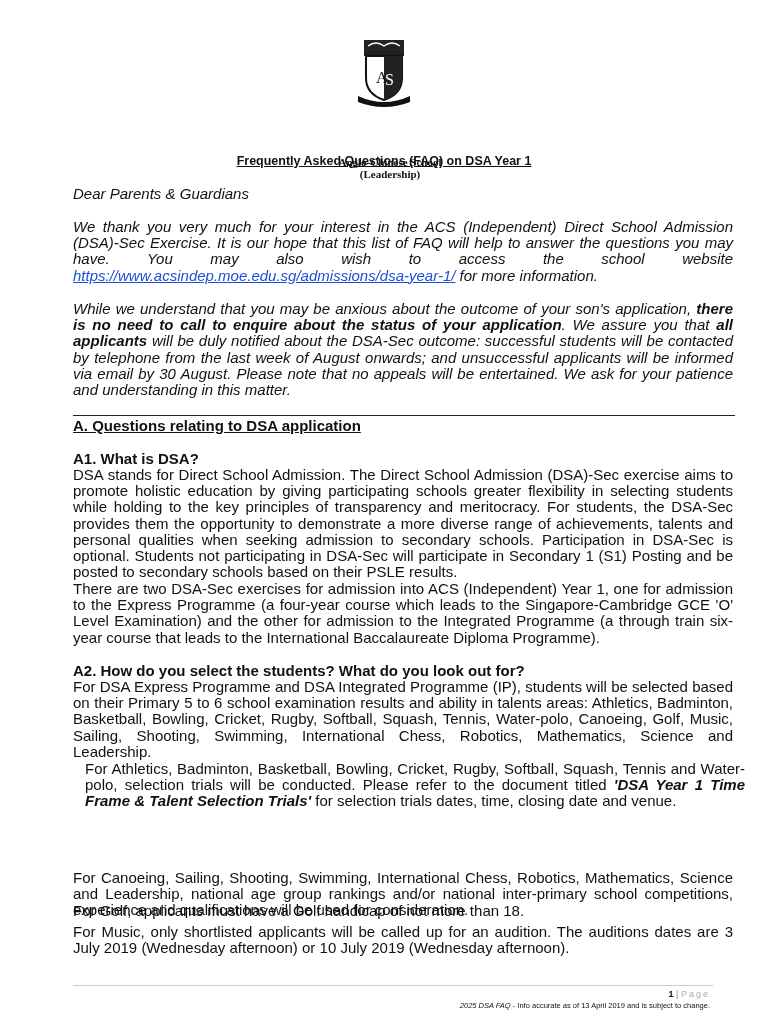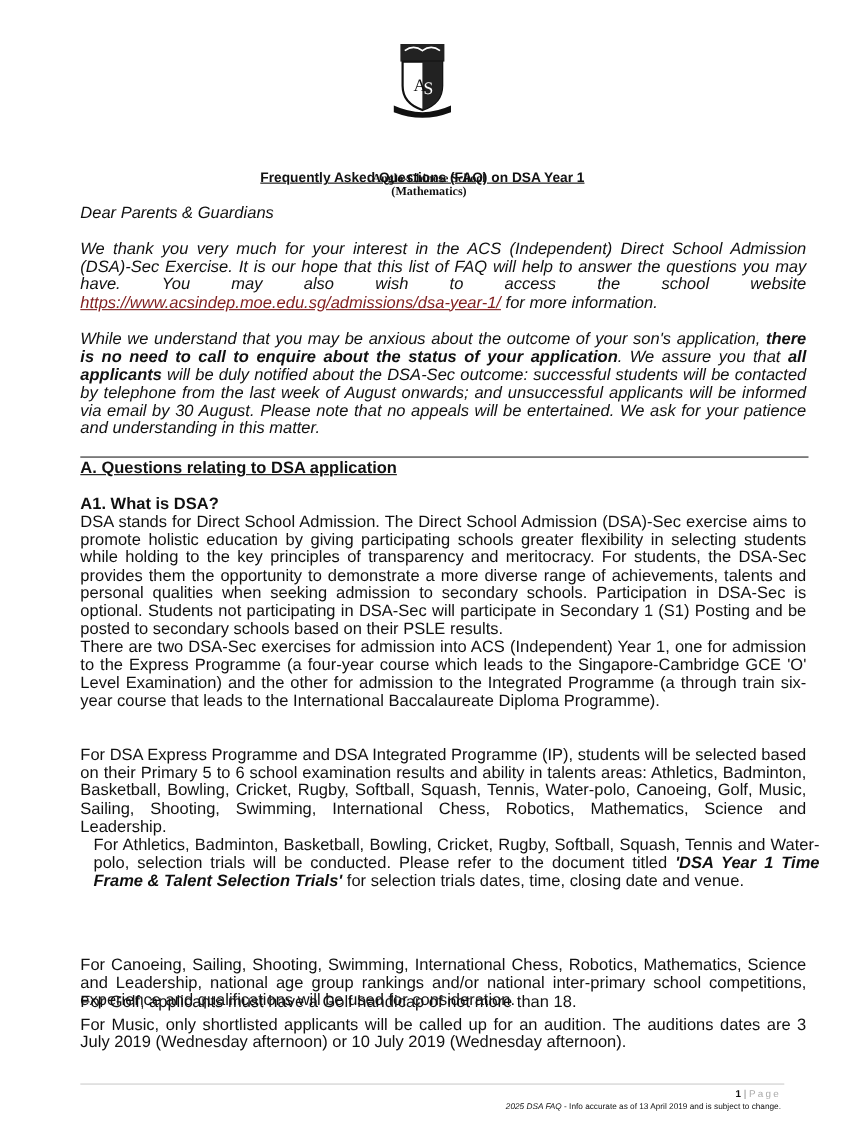--- a/index.html
+++ b/index.html
@@ -8,21 +8,21 @@
   .page { position:absolute; left:0; top:0; width:768px; height:1024px; }
   .crest { position:absolute; left:356px; top:38px; width:56px; height:72px; }
   .school-name { position:absolute; left:300px; top:108px; width:180px; text-align:center;
          font-family:"Liberation Serif", serif; font-weight:bold; font-size:11px; line-height:12px;margin-top:48px; }
   .title { position:absolute; left:0; width:768px; top:154px; text-align:center;
          font-weight:bold; font-size:12.5px; text-decoration:underline; }
   .block { position:absolute; left:73px; width:660px; font-size:15px; line-height:16.2px;
          text-align:justify; }
   .it { font-style:italic; }
   .right { text-align:right; }
-  a.link { color:#7f1d1d; text-decoration:underline; }
+  a.link { color:#1d4ed8; text-decoration:underline; }
   .rule { position:absolute; left:73px; width:662px; top:415px; height:1px; background:#222; }
   .sec-head { font-weight:bold; text-decoration:underline; }
   .q { font-weight:bold; }
   .footer-rule { position:absolute; left:73px; width:640px; top:985px; height:1px; background:#ccc; }
   .pagenum { position:absolute; right:58px; top:989px; font-size:9px; }
   .pagenum .sep { color:#888; }
   .pagenum .pg { color:#aaa; letter-spacing:2px; }
   .footnote { position:absolute; right:58px; top:1001px; font-size:7.5px; }
 </style>
 </head>
@@ -35,41 +35,42 @@
     <path d="M12 8 q8 -6 16 0 q8 -6 16 0" stroke="#fff" stroke-width="1.5" fill="none"></path>
     <path d="M10 18 H46 V40 Q46 56 28 62 Q10 56 10 40 Z" fill="#fff" stroke="#111" stroke-width="2"></path>
     <path d="M28 18 V62 Q46 56 46 40 V18 Z" fill="#222"></path>
     <text x="20" y="45" font-family="Liberation Serif, serif" font-size="16" fill="#111">A</text>
     <text x="29" y="47" font-family="Liberation Serif, serif" font-size="16" fill="#fff">S</text>
     <path d="M2 58 Q28 70 54 58 L54 64 Q28 74 2 64 Z" fill="#111"></path>
   </svg>
 
   <div class="school-name">
     <div>Anglo-Chinese School</div>
-    <div>(Mathematics)</div>
+    <div>(Leadership)</div>
   </div>
 
   <div class="title">Frequently Asked Questions (FAQ) on DSA Year 1</div>
 
   <div class="block it" style="top:186px;">Dear Parents &amp; Guardians</div>
 
   <div class="block it" style="top:219px;"><span>We thank you very much for your interest in the ACS (Independent) Direct School Admission (DSA)-Sec Exercise.  It is our hope that this list of FAQ will help to answer the questions you may have.  You may also wish to access the school website </span><a class="link">https://www.acsindep.moe.edu.sg/admissions/dsa-year-1/</a><span>  for more information.</span></div>
 
   <div class="block it" style="top:301px;"><span>While we understand that you may be anxious about the outcome of your son's application, </span><b>there is no need to call to enquire about the status of your application</b><span>.  We assure you that </span><b>all applicants</b><span> will be duly notified about the DSA-Sec outcome: successful students will be contacted by telephone from the last week of August onwards; and unsuccessful applicants will be informed via email by 30 August. Please note that no appeals will be entertained.  We ask for your patience and understanding in this matter.</span></div>
 
 
   <div class="rule"></div>
 
   <div class="block sec-head" style="top:418px;">A.  Questions relating to DSA application</div>
 
   <div class="block q" style="top:451px;">A1.   What is DSA?</div>
   <div class="block" style="top:467px;">DSA stands for Direct School Admission. The Direct School Admission (DSA)-Sec exercise aims to promote holistic education by giving participating schools greater flexibility in selecting students while holding to the key principles of transparency and meritocracy. For students, the DSA-Sec provides them the opportunity to demonstrate a more diverse range of achievements, talents and personal qualities when seeking admission to secondary schools.  Participation in DSA-Sec is optional.  Students not participating in DSA-Sec will participate in Secondary 1 (S1) Posting and be posted to secondary schools based on their PSLE results.</div>
 
   <div class="block" style="top:581px;">There are two DSA-Sec exercises for admission into ACS (Independent) Year 1, one for admission to the Express Programme (a four-year course which leads to the Singapore-Cambridge GCE 'O' Level Examination) and the other for admission to the Integrated Programme (a through train six-year course that leads to the International Baccalaureate Diploma Programme).</div>
 
+  <div class="block q" style="top:663px;">A2.   How do you select the students?  What do you look out for?</div>
   <div class="block" style="top:679px;">For DSA Express Programme and DSA Integrated Programme (IP), students will be selected based on their Primary 5 to 6 school examination results and ability in talents areas: Athletics, Badminton, Basketball, Bowling, Cricket, Rugby, Softball, Squash, Tennis, Water-polo, Canoeing, Golf, Music, Sailing, Shooting, Swimming, International Chess, Robotics, Mathematics, Science and Leadership.</div>
 
   <div class="block" style="top:761px;margin-left:12px;"><span>For Athletics, Badminton, Basketball, Bowling, Cricket, Rugby, Softball, Squash, Tennis and Water-polo, selection trials will be conducted.  Please refer to the document titled </span><b class="it">'DSA Year 1 Time Frame &amp; Talent Selection Trials'</b><span> for selection trials dates, time, closing date and venue.</span></div>
 
   <div class="block" style="top:826px;margin-top:44px;">For Canoeing, Sailing, Shooting, Swimming, International Chess, Robotics, Mathematics, Science and Leadership, national age group rankings and/or national inter-primary school competitions, experience and qualifications will be used for consideration.</div>
 
   <div class="block" style="top:891px;margin-top:12px;">For Golf, applicants must have a Golf handicap of not more than 18.</div>
 
   <div class="block" style="top:924px;">For Music, only shortlisted applicants will be called up for an audition.  The auditions dates are 3 July 2019 (Wednesday afternoon) or 10 July 2019 (Wednesday afternoon).</div>
 

